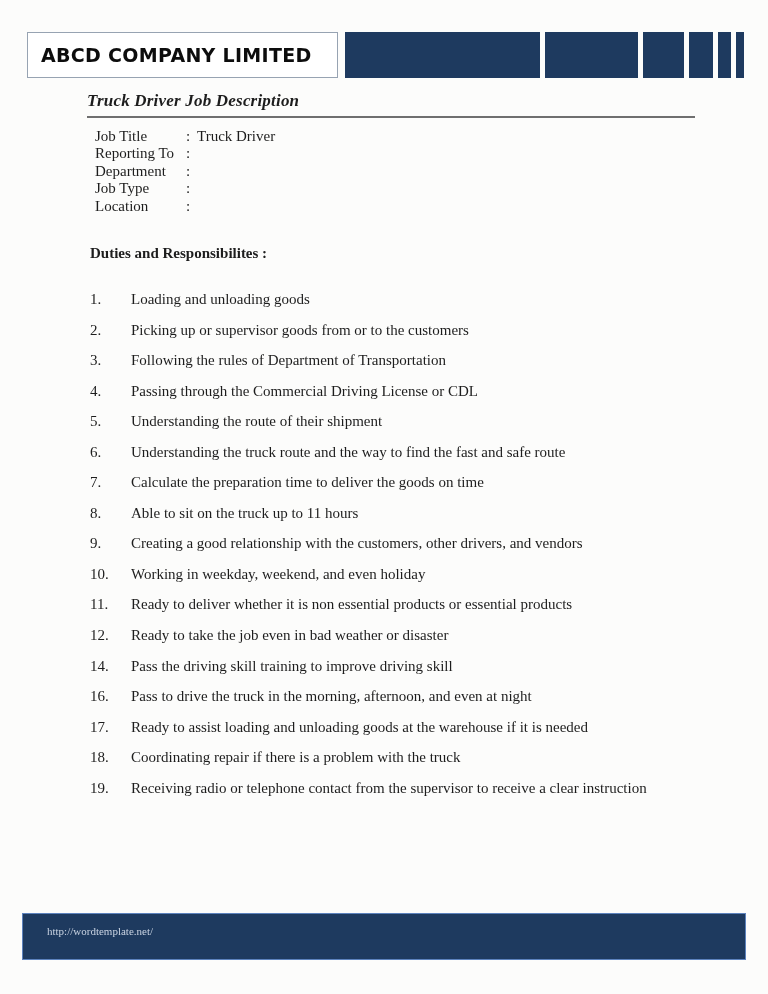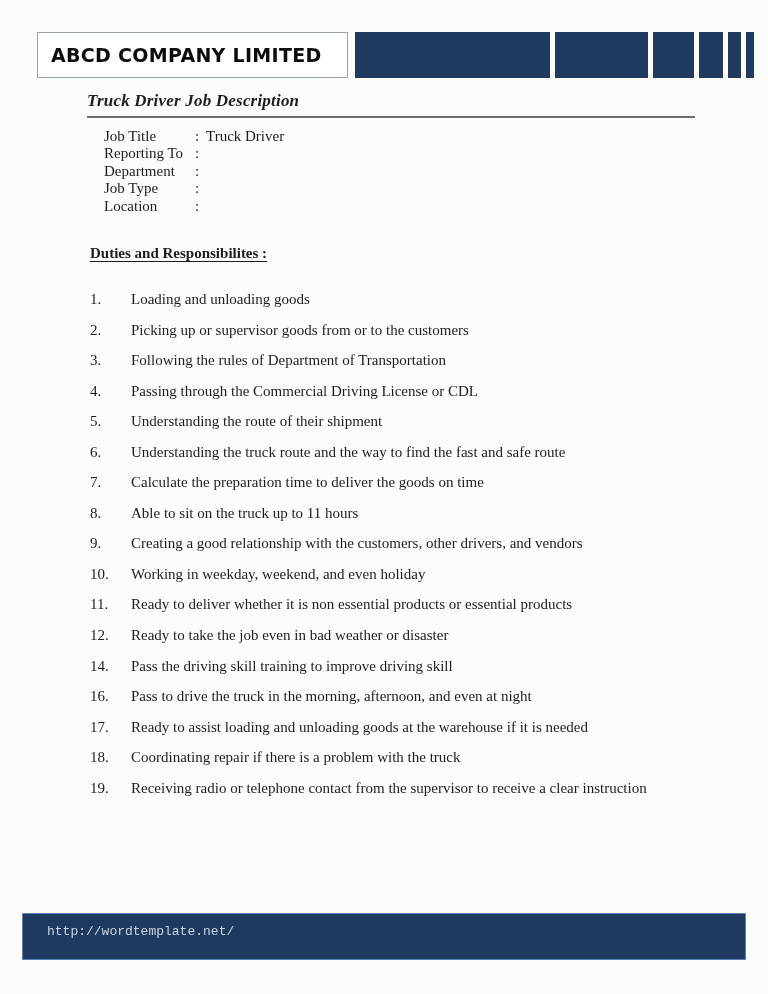--- a/index.html
+++ b/index.html
@@ -7,64 +7,64 @@
   html,body { width:768px; height:994px; }
   body {
     position:relative; overflow:hidden;
     background:#fcfcfb;
     font-family:"Liberation Serif", serif;
     color:var(--ink);
   }
   .page { position:absolute; inset:0; }
 
   
-  .header { position:absolute; left:37px; top:32px; width:719px; height:46px; display:flex; }
+  .header { position:absolute; left:27px; top:32px; width:719px; height:46px; display:flex; }
   .company-box {
     width:311px; height:46px; background:#ffffff;
     border:1px solid #97a3b2; display:flex; align-items:center; padding-left:13px;
   }
   .company-name {
     font-family:"DejaVu Sans", sans-serif; font-weight:bold;
     font-size:19px; letter-spacing:0.3px; color:#0d0d0d; white-space:nowrap;
   }
   .bars { margin-left:7px; flex:1; display:flex; gap:5px; }
   .bar { height:100%; background:var(--navy); }
 
   
   .doc-title {
     position:absolute; left:87px; top:91px; width:608px;
     font-weight:bold; font-size:17px; letter-spacing:0.2px;
     padding-bottom:5px; border-bottom:2px solid #6f6f6f;font-style:italic;
   }
 
   
-  .fields { position:absolute; left:104px; top:128px; font-size:15px; line-height:17.4px; }
+  .fields { position:absolute; left:95px; top:128px; font-size:15px; line-height:17.4px; }
   .field-row { display:flex; }
   .f-label { width:91px; }
   .f-sep { width:11px; }
 
   
   .duties-heading {
     position:absolute; left:90px; top:245px;
-    font-weight:bold; font-size:15px; text-decoration:underline;
+    font-weight:bold; font-size:15px; 
     text-underline-offset:3px;
   }
   .duties { position:absolute; left:90px; top:291px; width:628px; }
   .duty { display:flex; height:30.55px; font-size:15px; line-height:16px; }
   .duty-num { width:41px; flex:0 0 41px; }
   .duty-text { flex:1; }
 
   
   .footer {
     position:absolute; left:22px; top:913px; width:724px; height:47px;
     background:var(--navy); border:1px solid #5c82bd;
     padding:7px 0 0 24px;
   }
   .footer-url {
-    font-family:Liberation Mono, monospace; font-size:13px; color:#c9d3e2;
+    font-family:Liberation Serif, serif; font-size:11px; color:#c9d3e2;
   }
 </style>
 </head>
 <body style="background: rgb(252, 252, 251);">
 
 <div class="page">
 
   <div class="header">
     <div class="company-box">
       <span class="company-name">ABCD COMPANY LIMITED</span>

